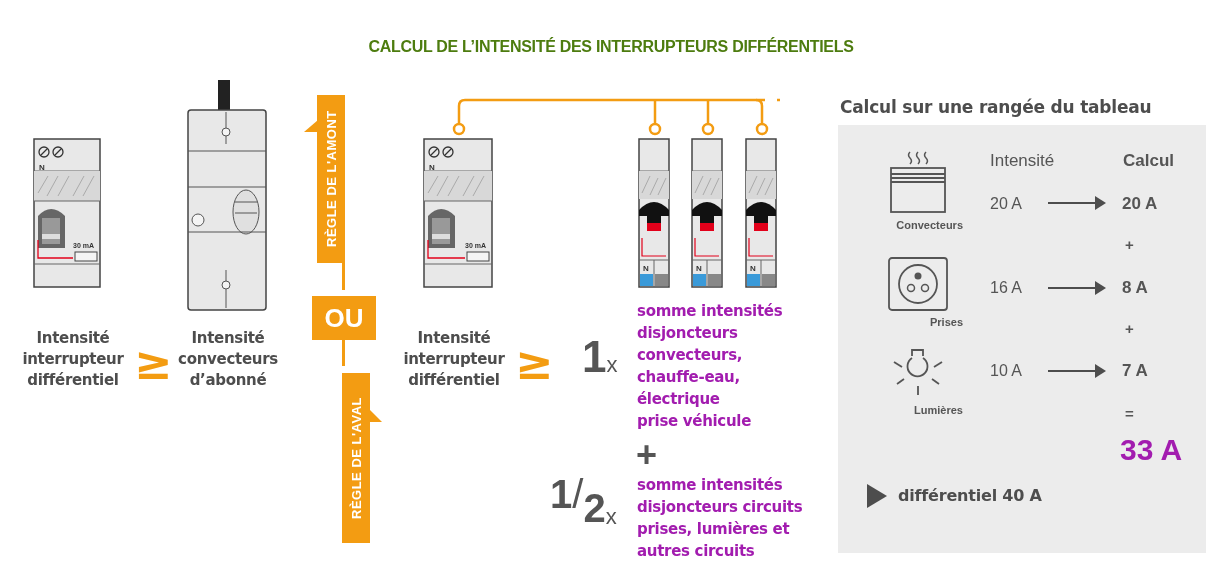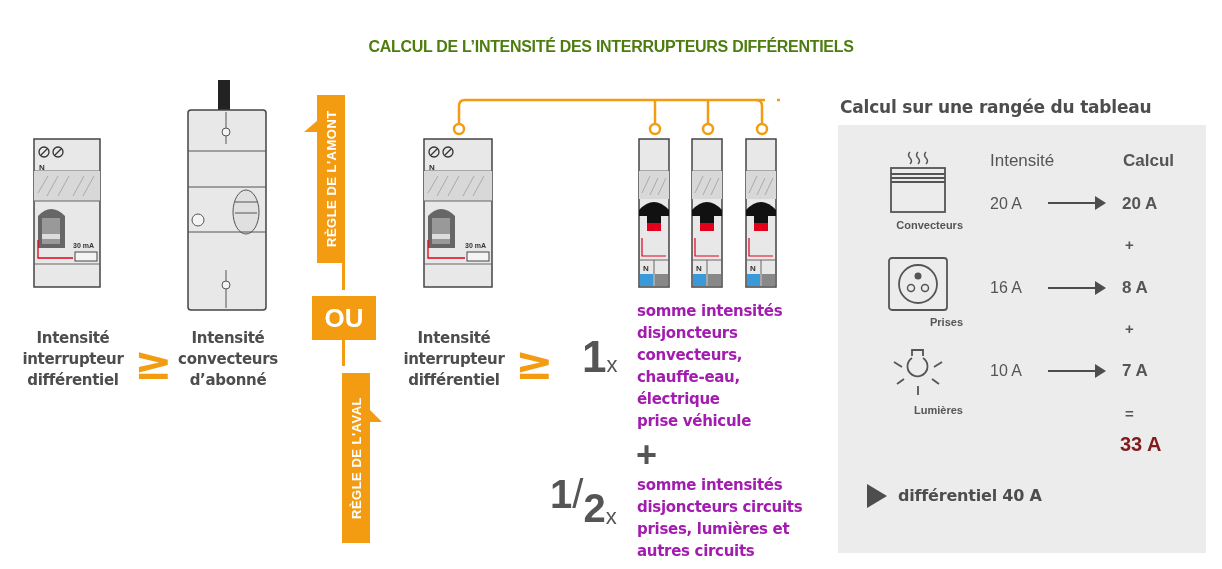--- a/index.html
+++ b/index.html
@@ -20,21 +20,21 @@
   .panel { left: 838px; top: 125px; width: 368px; height: 428px; background: #ececec; }
   .ex-title { left: 840px; top: 97px; font-size: 17px; font-weight: bold; color: #4d4d4d; letter-spacing: -0.2px; }
   .col-h { font-size: 17px; color: #555; font-family: "Liberation Sans", sans-serif; }
   .val { font-size: 16px; color: #555; font-family: "Liberation Sans", sans-serif; }
   .calc { font-size: 17px; font-weight: bold; color: #555; font-family: "Liberation Sans", sans-serif; }
   .op { font-size: 15px; font-weight: bold; color: #555; font-family: "Liberation Sans", sans-serif; }
   .icon-lbl { font-size: 11px; font-weight: bold; color: #555; text-align: right; width: 90px; font-family: "Liberation Sans", sans-serif; }
   .arrow { height: 2px; background: #4d4d4d; }
   .arrow::after { content: ""; position: absolute; right: -2px; top: -6px; border-left: 11px solid #4d4d4d;
                   border-top: 7px solid transparent; border-bottom: 7px solid transparent; }
-  .total { font-size: 20px; font-weight: bold; color: #7f1d1d; font-family: "Liberation Sans", sans-serif; }
+  .total { font-size: 30px; font-weight: bold; color: #a21caf; font-family: "Liberation Sans", sans-serif; }
   .choose { font-size: 16px; line-height: 23px; font-weight: bold; color: #4d4d4d; letter-spacing: -0.2px; }
 </style>
 </head>
 <body>
 
 <div class="abs title">CALCUL DE L’INTENSITÉ DES INTERRUPTEURS DIFFÉRENTIELS</div>
 
 <svg class="abs" style="left:33px;top:138px" width="68" height="150">
   <rect x="1" y="1" width="66" height="148" fill="#e8e8e8" stroke="#444" stroke-width="1.5"></rect>
   <circle cx="11" cy="14" r="5" fill="none" stroke="#333" stroke-width="1.3"></circle>

